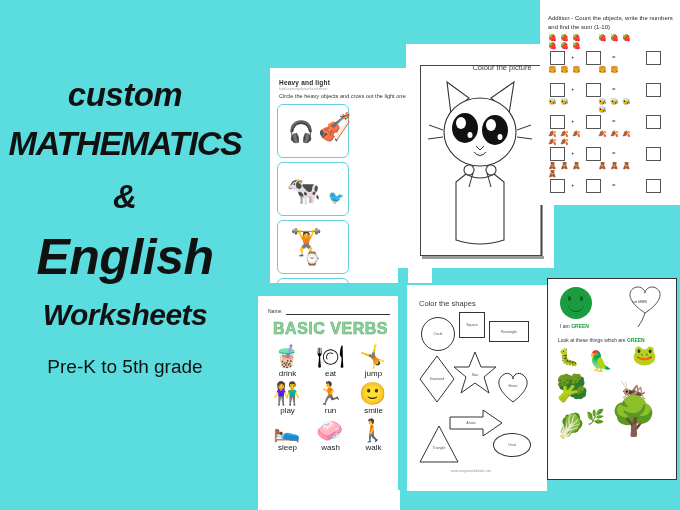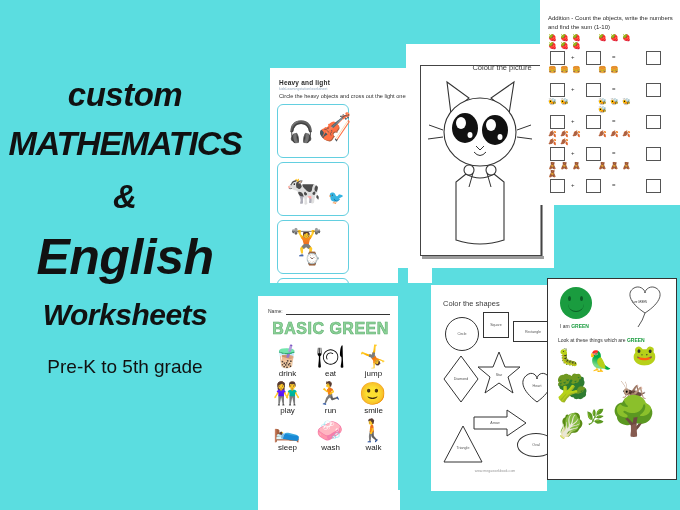--- a/index.html
+++ b/index.html
@@ -66,21 +66,21 @@
   #verbs .nmline{position:absolute;left:28px;top:18px;width:104px;height:1px;background:#333;}
   #verbs .hd{position:absolute;left:0;top:24px;width:145px;text-align:center;font-size:16px;font-weight:bold;
     color:#8fd49a;letter-spacing:.5px;-webkit-text-stroke:0.6px #5fae70;}
   #verbs .vgrid{position:absolute;left:8px;top:48px;width:130px;}
   #verbs .vcell{display:inline-block;width:43px;text-align:center;vertical-align:top;margin-bottom:3px;}
   #verbs .vcell .pic{font-size:22px;line-height:26px;display:block;}
   #verbs .vcell .lbl{font-size:8px;color:#222;display:block;margin-top:-1px;}
   #verbs .rbar{position:absolute;right:0;top:0;width:3px;height:214px;background:#5BDDE0;}
 
   
-  #shapes{left:407px;top:285px;width:148px;height:206px;margin-left:24px;}
+  #shapes{left:407px;top:285px;width:148px;height:206px;}
   #shapes .ttl{position:absolute;left:12px;top:14px;font-size:7.5px;color:#3b3b3b;}
   #shapes .foot{position:absolute;left:0;top:184px;width:128px;text-align:center;font-size:3.6px;color:#999;}
   .shp{position:absolute;display:flex;align-items:center;justify-content:center;
        font-size:3.6px;color:#555;box-sizing:border-box;}
   .shp.rect{border:1px solid #333;}
   .shp.circ{border:1px solid #333;border-radius:50%;}
   .shp svg{position:absolute;left:0;top:0;}
   .shp .tx{position:relative;z-index:2;}
 
   
@@ -275,21 +275,21 @@
           <div class="bx" style="left: 40px;"></div>
           <div class="op" style="left: 66px;">=</div>
           <div class="bx" style="left: 100px;"></div>
         </div>
       </div>
   </div>
 
   <div class="sheet" id="verbs">
     <div class="nm">Name:</div>
     <div class="nmline"></div>
-    <div class="hd">BASIC GREEN</div>
+    <div class="hd">BASIC VERBS</div>
     <div class="vgrid" id="verbs-grid"><div class="vcell"><span class="pic">🧋</span><span class="lbl">drink</span></div><div class="vcell"><span class="pic">🍽</span><span class="lbl">eat</span></div><div class="vcell"><span class="pic">🤸</span><span class="lbl">jump</span></div><div class="vcell"><span class="pic">👫</span><span class="lbl">play</span></div><div class="vcell"><span class="pic">🏃</span><span class="lbl">run</span></div><div class="vcell"><span class="pic">🙂</span><span class="lbl">smile</span></div><div class="vcell"><span class="pic">🛌</span><span class="lbl">sleep</span></div><div class="vcell"><span class="pic">🧼</span><span class="lbl">wash</span></div><div class="vcell"><span class="pic">🚶</span><span class="lbl">walk</span></div></div>
     <div class="rbar"></div>
   </div>
 
   <div class="tealbar bar8"></div>
 
   <div class="sheet" id="shapes">
     <div class="ttl">Color the shapes</div>
 
     <div class="shp circ" style="left:14px;top:32px;width:34px;height:34px;">

